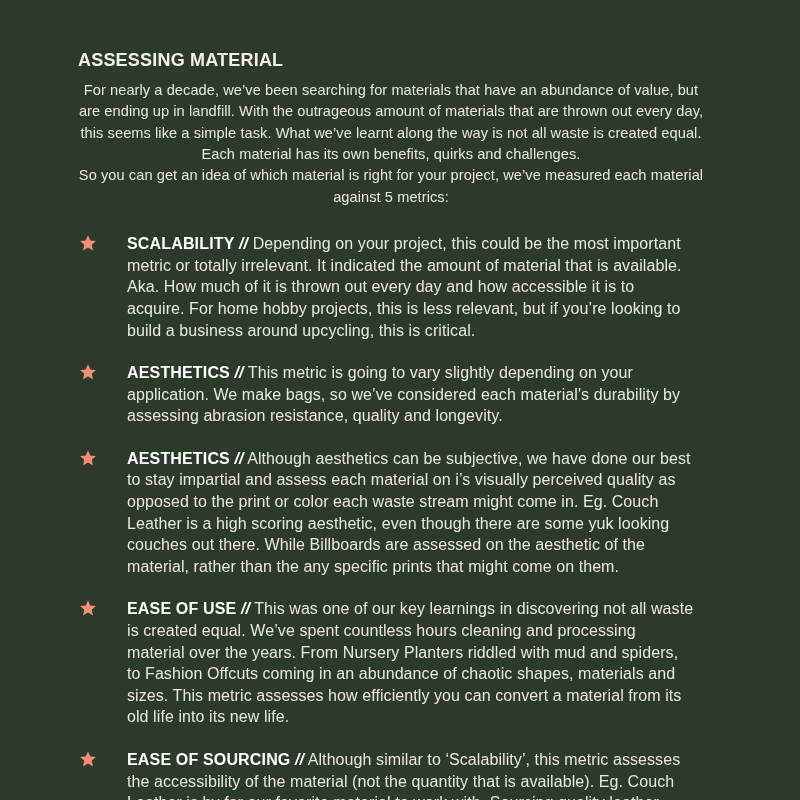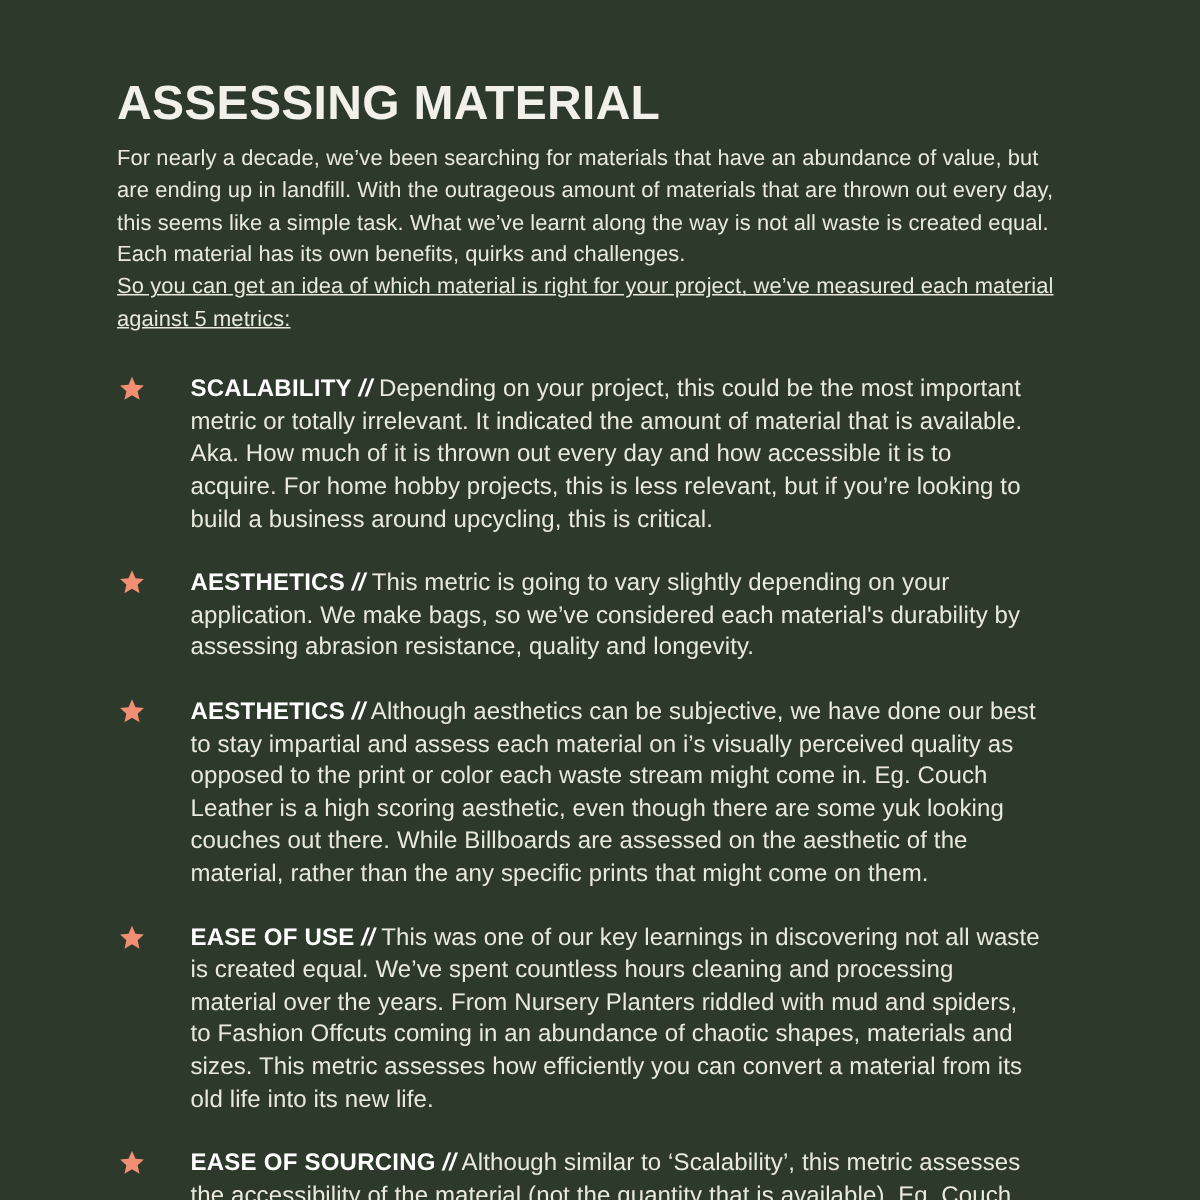--- a/index.html
+++ b/index.html
@@ -19,39 +19,39 @@
     position: relative;
     width: 800px;
     height: 800px;
     background: #2d3a2b;
     box-sizing: border-box;
     padding: 50px 90px 0 78px;
   }
 
   #doc-title {
     color: #f2f1e9;
-    font-size: 32px;
+    font-size: 18px;
     font-weight: bold;
     letter-spacing: 0.2px;
     line-height: 1.15;
     margin: 0 0 9px 0;
     white-space: nowrap;
   }
 
   .intro-para {
     color: #e9e9dd;
     font-size: 14.6px;
     line-height: 21.4px;
     margin: 0;
     max-width: 626px;
     letter-spacing: 0.005em;
+    text-align: center;
   }
   .intro-para + .intro-para {
     margin-top: 0;
-    text-decoration: underline;
   }
 
   #metrics {
     margin-top: 25px;
     display: block;
   }
 
   .metric {
     position: relative;
     padding-left: 33px;

